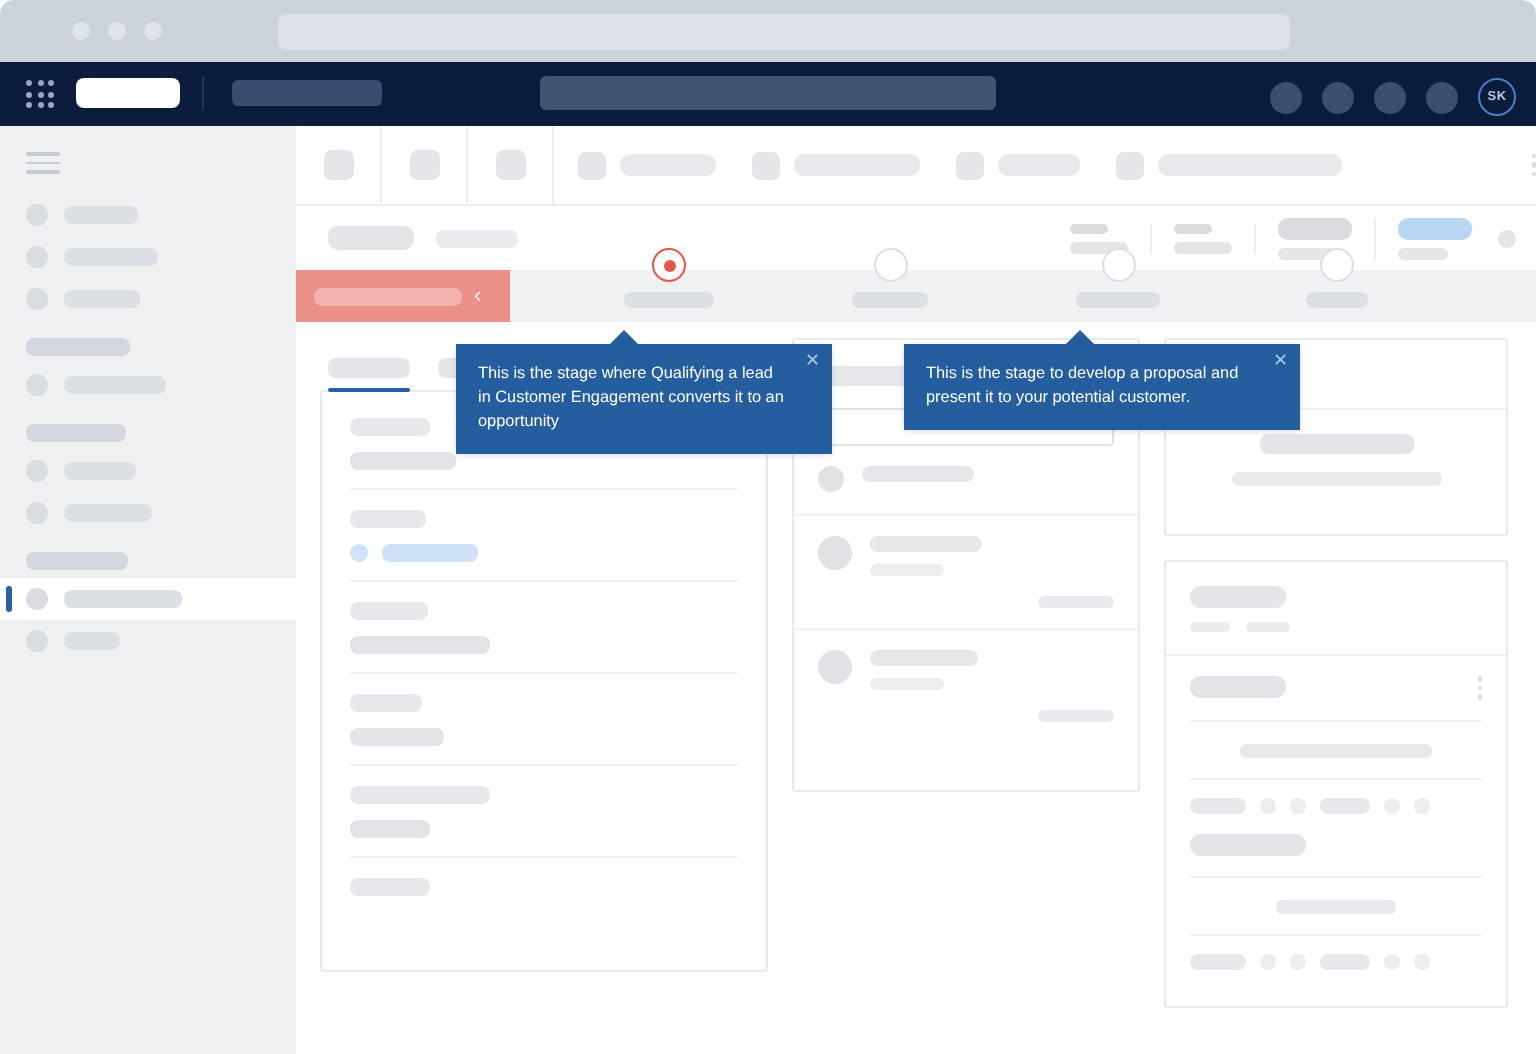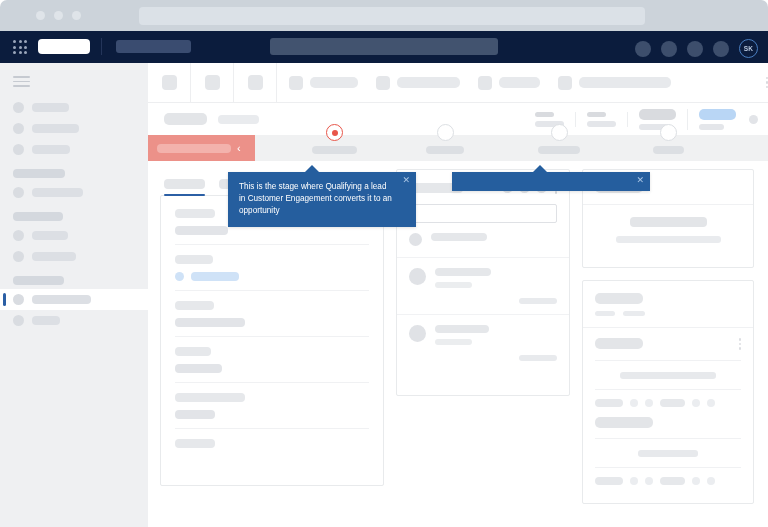--- a/index.html
+++ b/index.html
@@ -532,15 +532,16 @@
 
   <div class="tooltip" id="tip1">
     <span class="tarrow"></span>
     <span class="tclose">✕</span>
     <span>This is the stage where Qualifying a lead in Customer Engagement converts it to an opportunity</span>
   </div>
 
   <div class="tooltip" id="tip2">
     <span class="tarrow"></span>
     <span class="tclose">✕</span>
+    <span>This is the stage to develop a proposal and present it to your potential customer.</span>
   </div>
 
 </div>
 
 </body></html>

